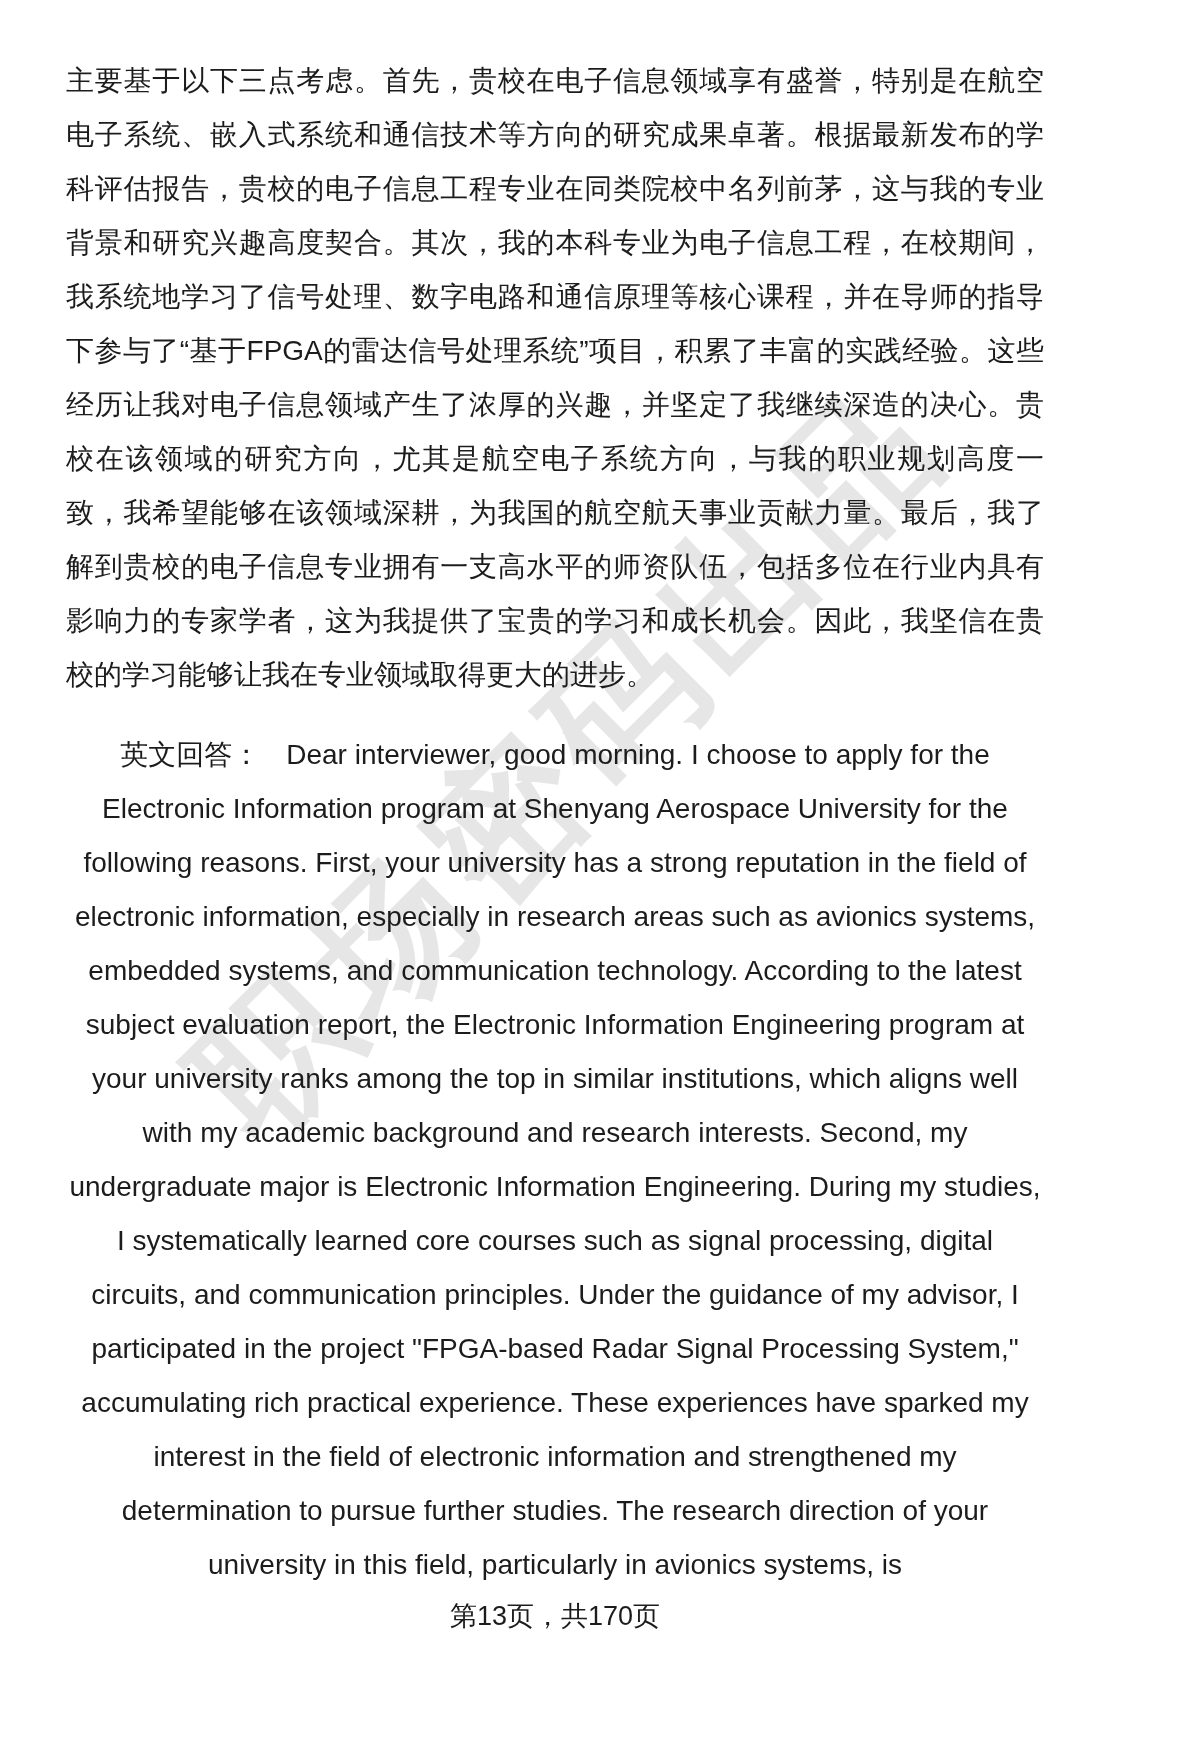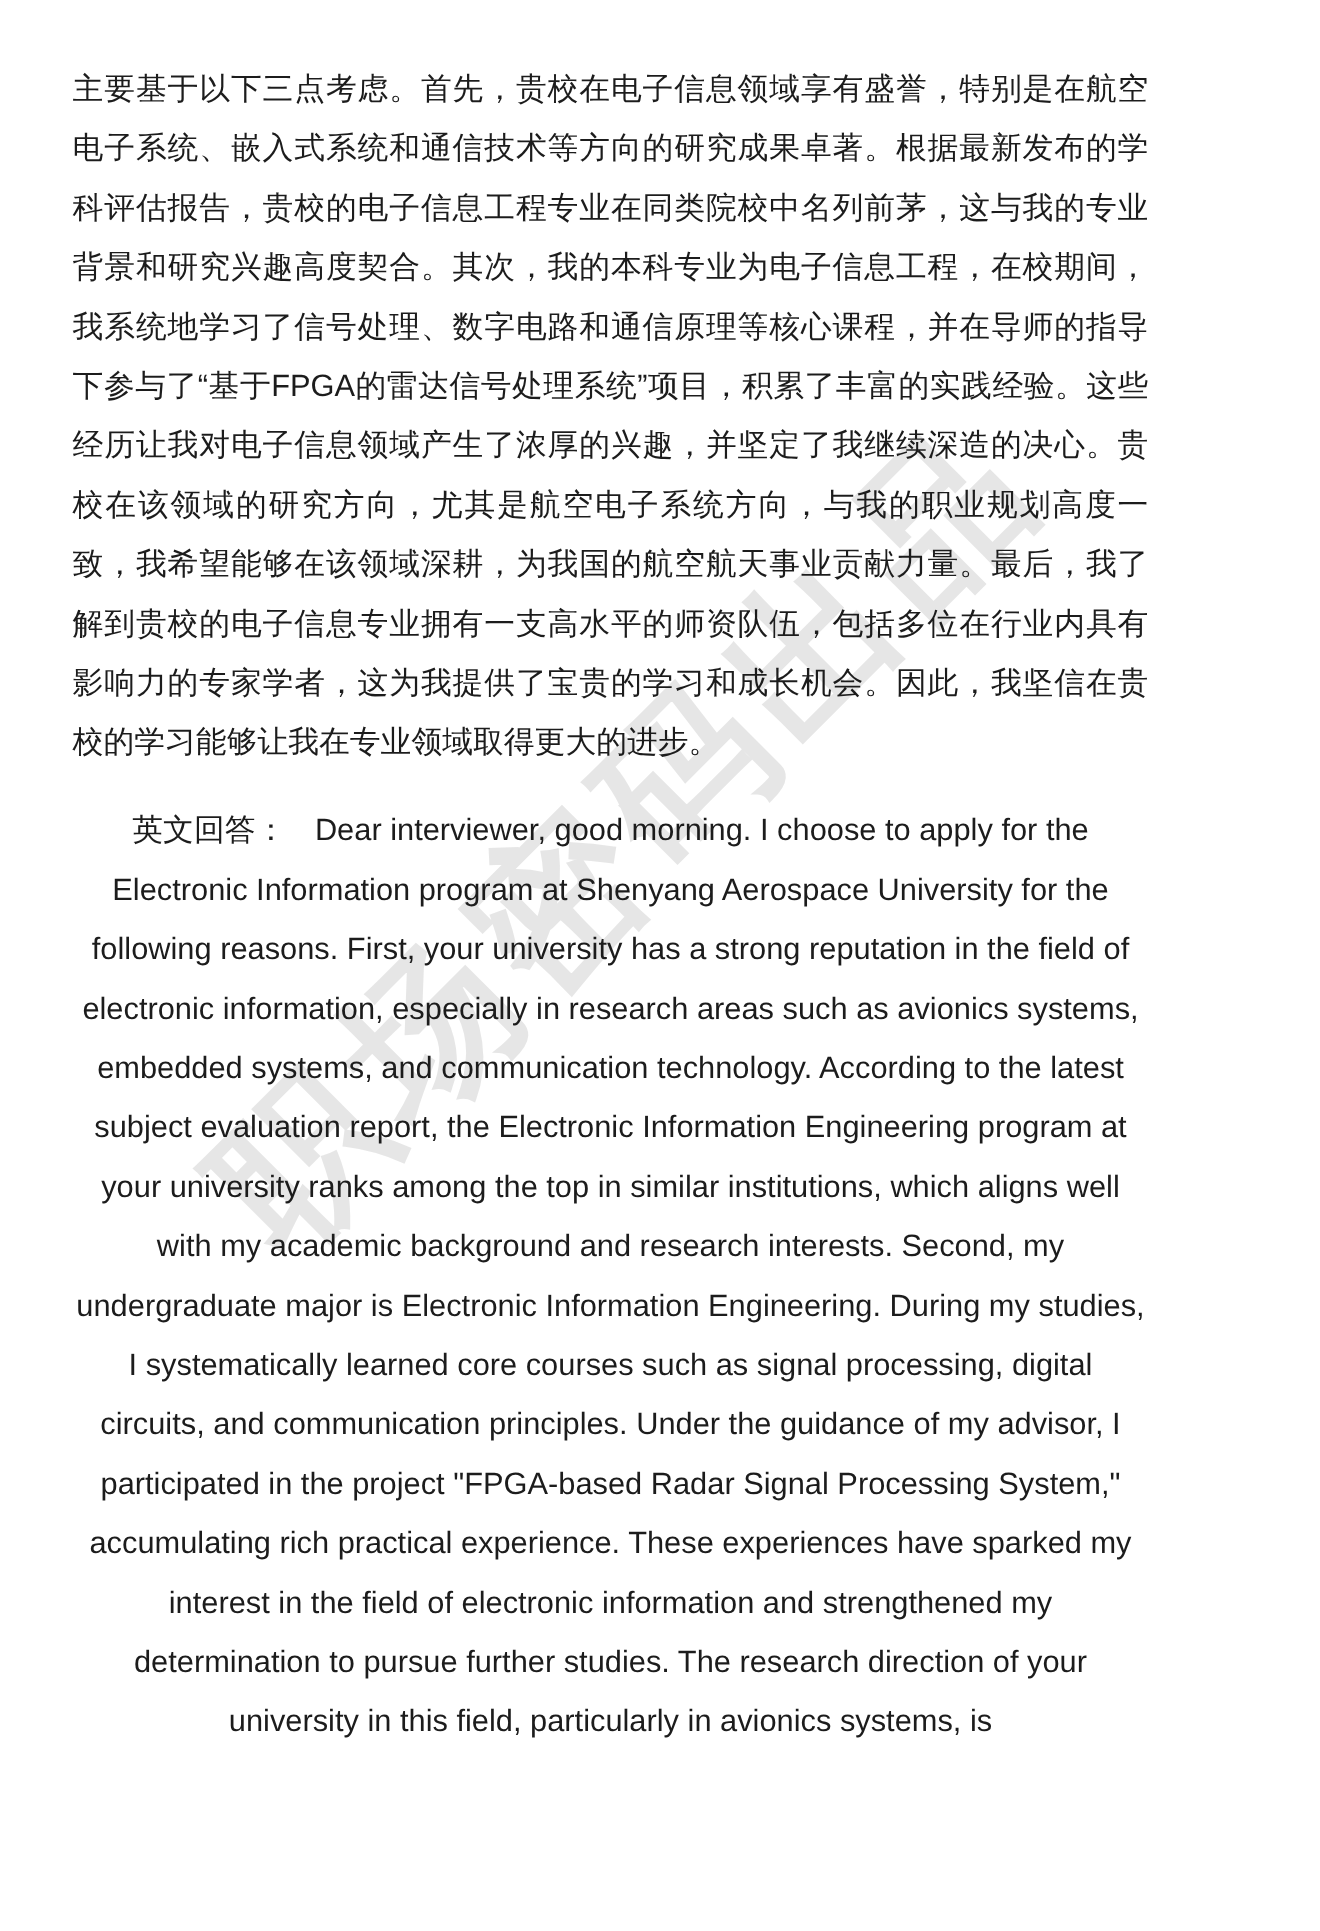--- a/index.html
+++ b/index.html
@@ -69,16 +69,17 @@
 <div class="page">
 
   <div class="watermark">职场密码出品</div>
 
   <div class="content">
 
     <p class="para para-cn">主要基于以下三点考虑。首先，贵校在电子信息领域享有盛誉，特别是在航空电子系统、嵌入式系统和通信技术等方向的研究成果卓著。根据最新发布的学科评估报告，贵校的电子信息工程专业在同类院校中名列前茅，这与我的专业背景和研究兴趣高度契合。其次，我的本科专业为电子信息工程，在校期间，我系统地学习了信号处理、数字电路和通信原理等核心课程，并在导师的指导下参与了“基于FPGA的雷达信号处理系统”项目，积累了丰富的实践经验。这些经历让我对电子信息领域产生了浓厚的兴趣，并坚定了我继续深造的决心。贵校在该领域的研究方向，尤其是航空电子系统方向，与我的职业规划高度一致，我希望能够在该领域深耕，为我国的航空航天事业贡献力量。最后，我了解到贵校的电子信息专业拥有一支高水平的师资队伍，包括多位在行业内具有影响力的专家学者，这为我提供了宝贵的学习和成长机会。因此，我坚信在贵校的学习能够让我在专业领域取得更大的进步。</p>
 
     <p class="para para-en"><span class="en-label">英文回答：</span><span>Dear interviewer, good morning. I choose to apply for the Electronic Information program at Shenyang Aerospace University for the following reasons. First, your university has a strong reputation in the field of electronic information, especially in research areas such as avionics systems, embedded systems, and communication technology. According to the latest subject evaluation report, the Electronic Information Engineering program at your university ranks among the top in similar institutions, which aligns well with my academic background and research interests. Second, my undergraduate major is Electronic Information Engineering. During my studies, I systematically learned core courses such as signal processing, digital circuits, and communication principles. Under the guidance of my advisor, I participated in the project "FPGA-based Radar Signal Processing System," accumulating rich practical experience. These experiences have sparked my interest in the field of electronic information and strengthened my determination to pursue further studies. The research direction of your university in this field, particularly in avionics systems, is</span></p>
 
+    <div class="footer">第13页，共170页</div>
 
   </div>
 
 </div>
 
 </body></html>

